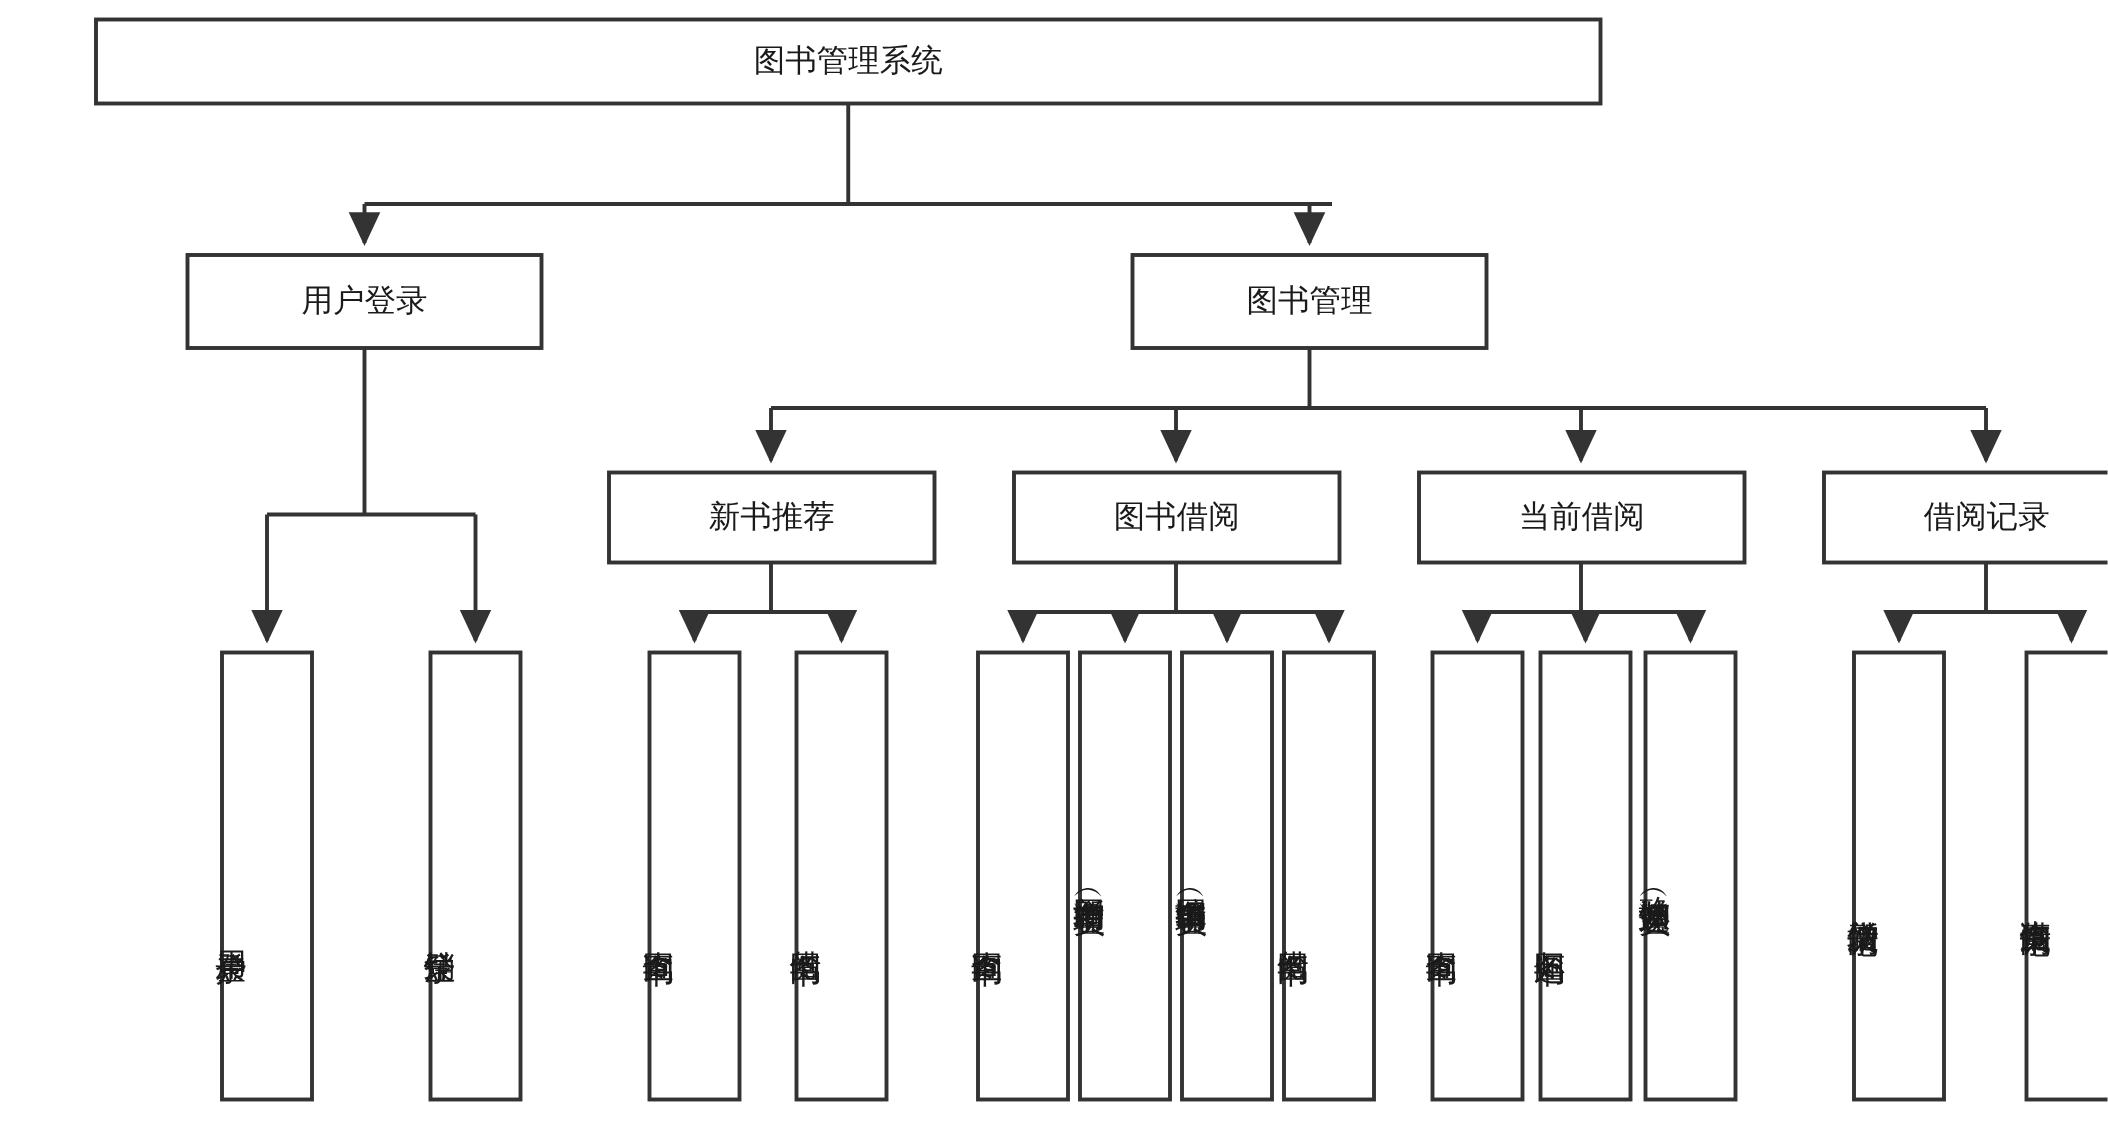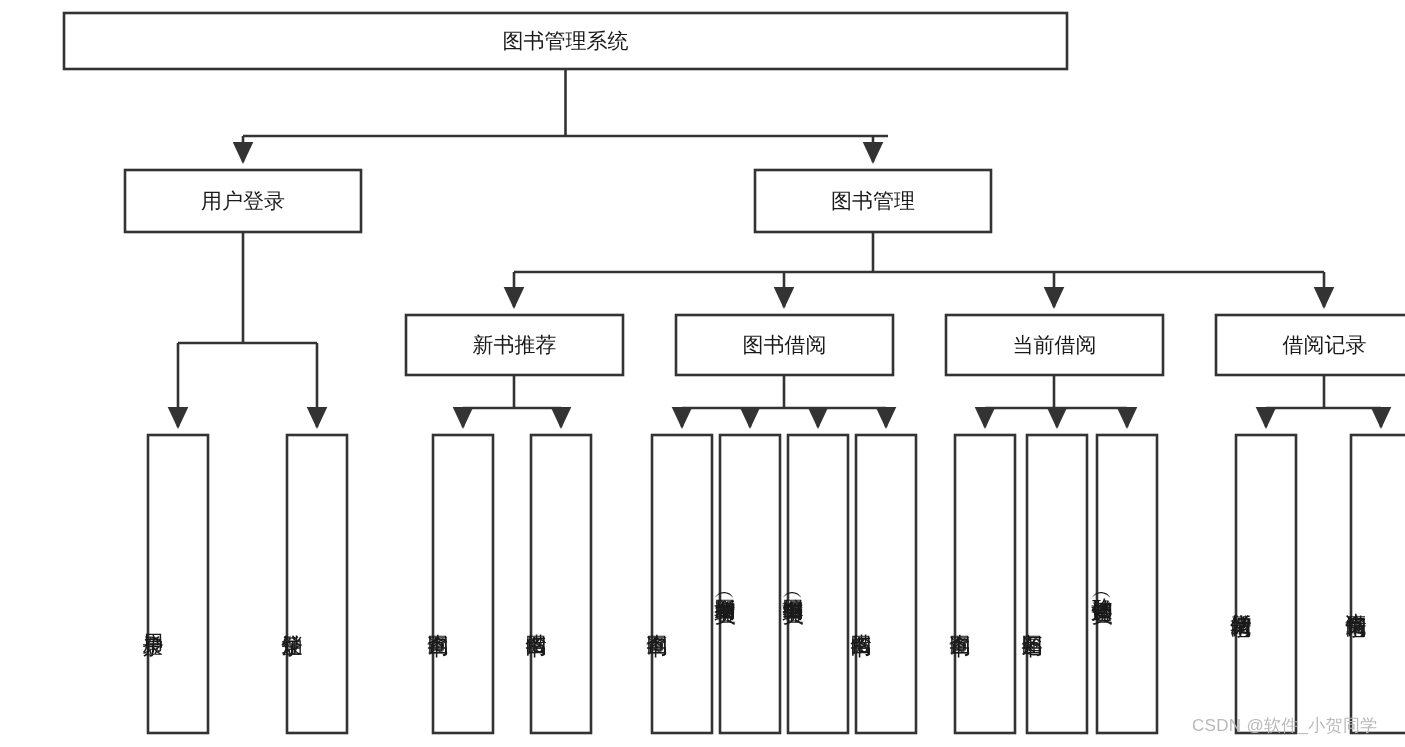--- a/index.html
+++ b/index.html
@@ -185,15 +185,14 @@
   <div class="vlabel" style="left:608px; top:505px;  width:60px;  height:228px;">查询图书</div>
   <div class="vlabel" style="left:676px; top:443px;  width:60px;  height:285px;">新增图书（管理员）</div>
   <div class="vlabel" style="left:744px; top:443px;  width:60px;  height:285px;">编辑图书（管理员）</div>
   <div class="vlabel" style="left:812px; top:505px;  width:60px;  height:228px;">借阅图书</div>
   <div class="vlabel" style="left:911px; top:505px;  width:60px;  height:228px;">查询图书</div>
   <div class="vlabel" style="left:983px; top:505px;  width:60px;  height:228px;">归还图书</div>
   <div class="vlabel" style="left:1053px;top:443px;  width:60px;  height:285px;">确认归还（管理员）</div>
   <div class="vlabel" style="left:1192px;top:470px;  width:60px;  height:258px;">新增借阅记录</div>
   <div class="vlabel" style="left:1307px;top:470px;  width:60px;  height:258px;">查询借阅记录</div>
 
-  <div class="watermark">CSDN @软件_小贺同学</div>
 
 </div>
 
 </body></html>

